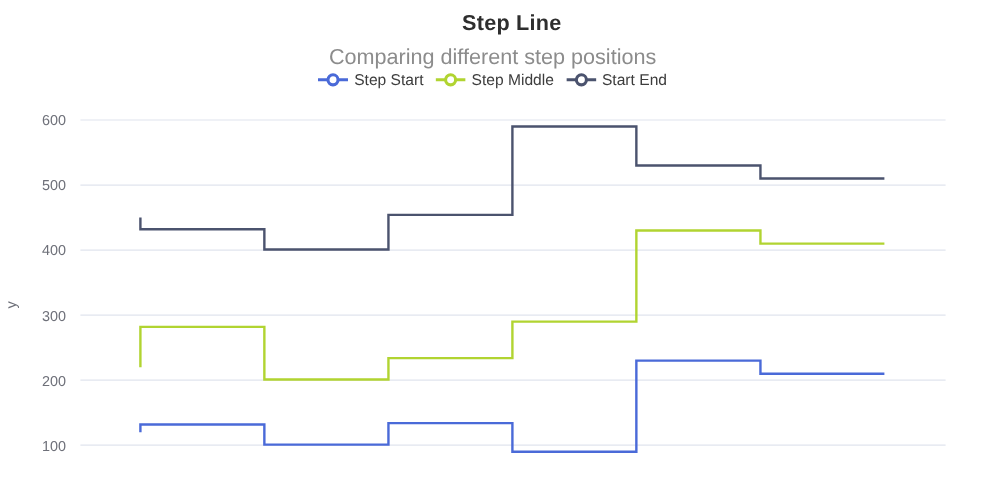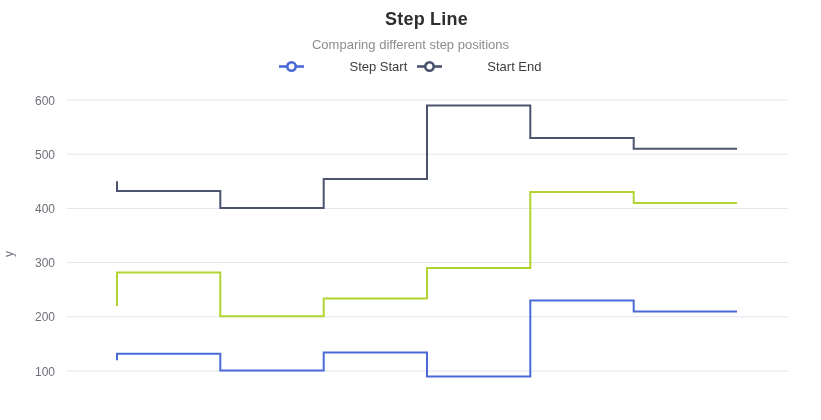--- a/index.html
+++ b/index.html
@@ -26,21 +26,21 @@
     color: #2e2e2e;
     letter-spacing: 0.2px;
     padding-left: 16px;
   }
   .chart-subtitle {
     position: absolute;
     top: 37px;
     left: 0;
     width: 100%;
     text-align: center;
-    font-size: 13px;
+    font-size: 18px;
     color: #8c8c8c;
   }
   .legend {
     position: absolute;
     top: 59px;
     left: 0;
     width: 100%;
     display: flex;
     justify-content: center;
     align-items: center;
@@ -49,21 +49,20 @@
   .legend-item {
     display: flex;
     align-items: center;
     gap: 5px;
     cursor: pointer;
     user-select: none;
   }
   .legend-label {
     font-size: 13px;
     color: #3d3d3d;
-    margin-left: 40px;
   }
   .plot-svg {
     position: absolute;
     top: 0;
     left: 0;
   }
   .plot-svg text {
     font-family: "Liberation Sans", sans-serif;
   }
 </style>
@@ -97,20 +96,27 @@
   <div class="legend">
     <div class="legend-item">
       <svg width="25" height="13">
         <line x1="0" y1="6.5" x2="25" y2="6.5" stroke-width="2.6" stroke="#4A6AD8"></line>
         <circle cx="12.5" cy="6.5" r="4.2" fill="#ffffff" stroke-width="2.6" stroke="#4A6AD8"></circle>
       </svg>
       <span class="legend-label">Step Start</span>
     </div>
     <div class="legend-item">
       <svg width="25" height="13">
+        <line x1="0" y1="6.5" x2="25" y2="6.5" stroke-width="2.6" stroke="#B1D431"></line>
+        <circle cx="12.5" cy="6.5" r="4.2" fill="#ffffff" stroke-width="2.6" stroke="#B1D431"></circle>
+      </svg>
+      <span class="legend-label">Step Middle</span>
+    </div>
+    <div class="legend-item">
+      <svg width="25" height="13">
         <line x1="0" y1="6.5" x2="25" y2="6.5" stroke-width="2.6" stroke="#4B536E"></line>
         <circle cx="12.5" cy="6.5" r="4.2" fill="#ffffff" stroke-width="2.6" stroke="#4B536E"></circle>
       </svg>
       <span class="legend-label">Start End</span>
     </div>
   </div>
 
 </div>
 
 </body></html>

